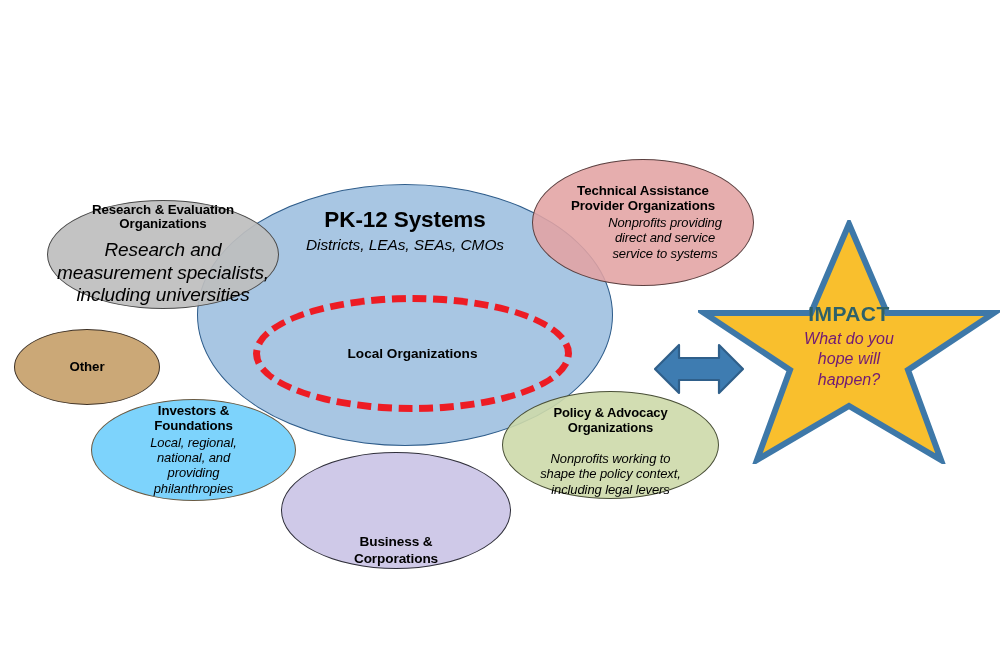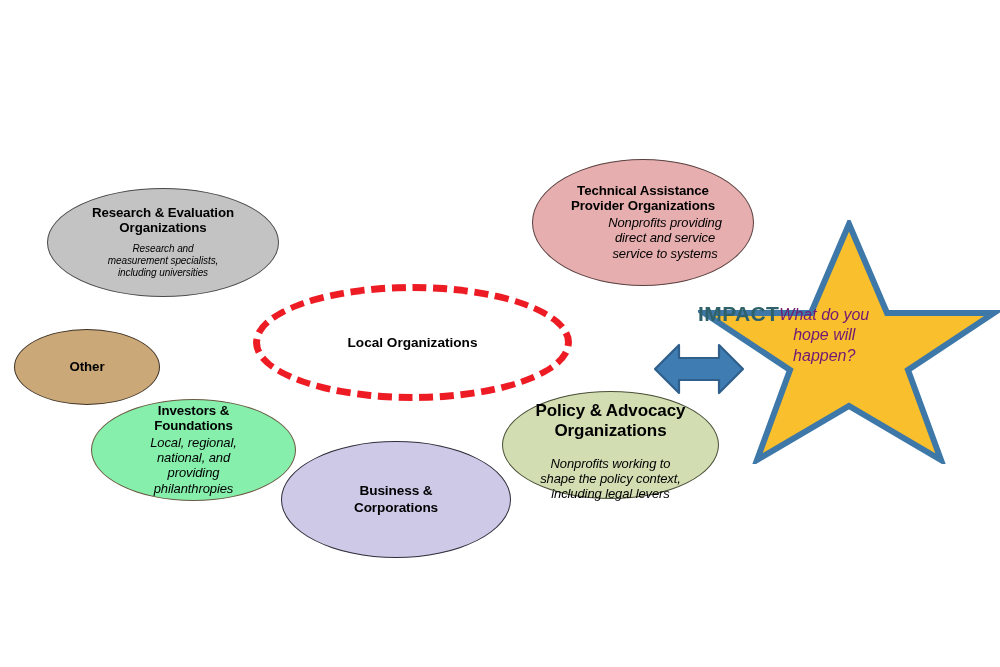--- a/index.html
+++ b/index.html
@@ -50,87 +50,88 @@
     background: #A8C6E3;
     border: 1.6px solid #2E5C8A;
     justify-content: flex-start;
     padding-top: 22px;
     z-index: 2;
   }
   #pk12 .title { font-size: 22.5px; }
   #pk12 .sub   { font-size: 15.5px; margin-top: 4px; }
 
   #research {
-    left: 47px; top: 188px;
+    left: 47px; top: 200px;
     width: 232px; height: 109px;
     background: rgba(190,190,190,0.92);
     border: 1.4px solid #4a4a4a;
     z-index: 4;
     padding: 0 6px;
     gap: 6px;
   }
   #research .title { font-size: 13.3px; }
-  #research .sub   { font-size: 10px; margin-top: 1px; }
+  #research .sub   { font-size: 19px; margin-top: 1px; }
 
   #ta {
     left: 532px; top: 159px;
     width: 222px; height: 127px;
     background: rgba(226,163,163,0.88);
     border: 1.4px solid #5b4040;
     z-index: 4;
     padding: 0 8px;
   }
   #ta .title { font-size: 13.3px; }
   #ta .sub   { font-size: 13px; margin-top: 1px; margin-left: 44px; }
 
   #policy {
     left: 502px; top: 391px;
     width: 217px; height: 108px;
     background: rgba(205,217,170,0.90);
     border: 1.4px solid #4a5038;
     z-index: 4;
     padding: 0 6px;
   }
-  #policy .title { font-size: 17px; margin-top: 13px; }
+  #policy .title { font-size: 13px; margin-top: 13px; }
   #policy .sub   { font-size: 13px; margin-top: 16px; }
 
   #other {
     left: 14px; top: 329px;
     width: 146px; height: 76px;
     background: #CBA877;
     border: 1.4px solid #3d3126;
     z-index: 5;
   }
   #other .title { font-size: 13.3px; }
 
   #investors {
     left: 91px; top: 399px;
     width: 205px; height: 102px;
-    background: #86efac;
+    background: #7dd3fc;
     border: 1.4px solid #6a5a42;
     z-index: 6;
     justify-content: flex-start;
     padding-top: 4px;
   }
   #investors .title { font-size: 13.3px; }
   #investors .sub   { font-size: 13px; margin-top: 1px; }
 
   #business {
-    left: 281px; top: 441px;
+    left: 281px; top: 452px;
     width: 230px; height: 117px;
     background: #CFC9E8;
     border: 1.4px solid #2f2f3a;
     z-index: 5;
+    justify-content: flex-end;
   }
   #business .title { font-size: 13.6px; line-height: 1.25; }
 
   
   #local {
     position: absolute;
-    left: 253px; top: 284px;
+    left: 253px; top: 295px;
     width: 319px; height: 117px;
     border: 7px dashed #ED1C24;
     border-radius: 50%;
     box-sizing: border-box;
     display: flex;
     flex-direction: column;
     align-items: center;
     justify-content: center;
     text-align: center;
     z-index: 3;
@@ -155,21 +156,22 @@
     left: 698px; top: 220px;
     width: 302px; height: 244px;
     z-index: 4;
   }
   #star svg { display: block; }
   #star .startext {
     position: absolute;
     left: 0; top: 0;
     width: 302px; height: 244px;
     display: flex;
-    flex-direction: row;
+    flex-direction: column;
+    align-items: center;
     justify-content: flex-start;
     padding-top: 82px;
     box-sizing: border-box;
     text-align: center;
     pointer-events: none;
   }
   #star .title {
     font-size: 21px;
     font-weight: bold;
     color: #2E6169;
@@ -181,20 +183,24 @@
     color: #701a75;
     line-height: 1.28;
     margin-top: 3px;
   }
 </style>
 </head>
 <body>
 
 <div id="canvas">
 
+  <div class="node ellipse" id="pk12">
+    <div class="title">PK-12 Systems</div>
+    <div class="sub">Districts, LEAs, SEAs, CMOs</div>
+  </div>
 
   <div id="local">
     <div class="title">Local Organizations</div>
   </div>
 
   <div class="node ellipse" id="research">
     <div class="title">
       <div>Research &amp; Evaluation</div>
       <div>Organizations</div>
     </div>

